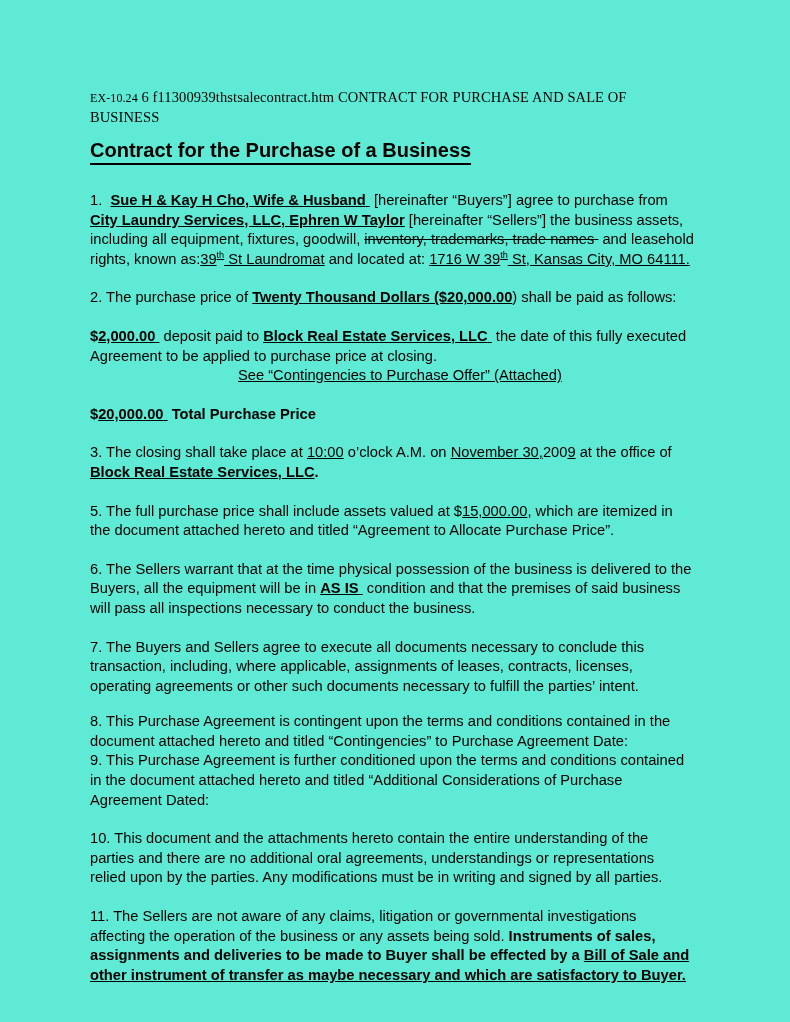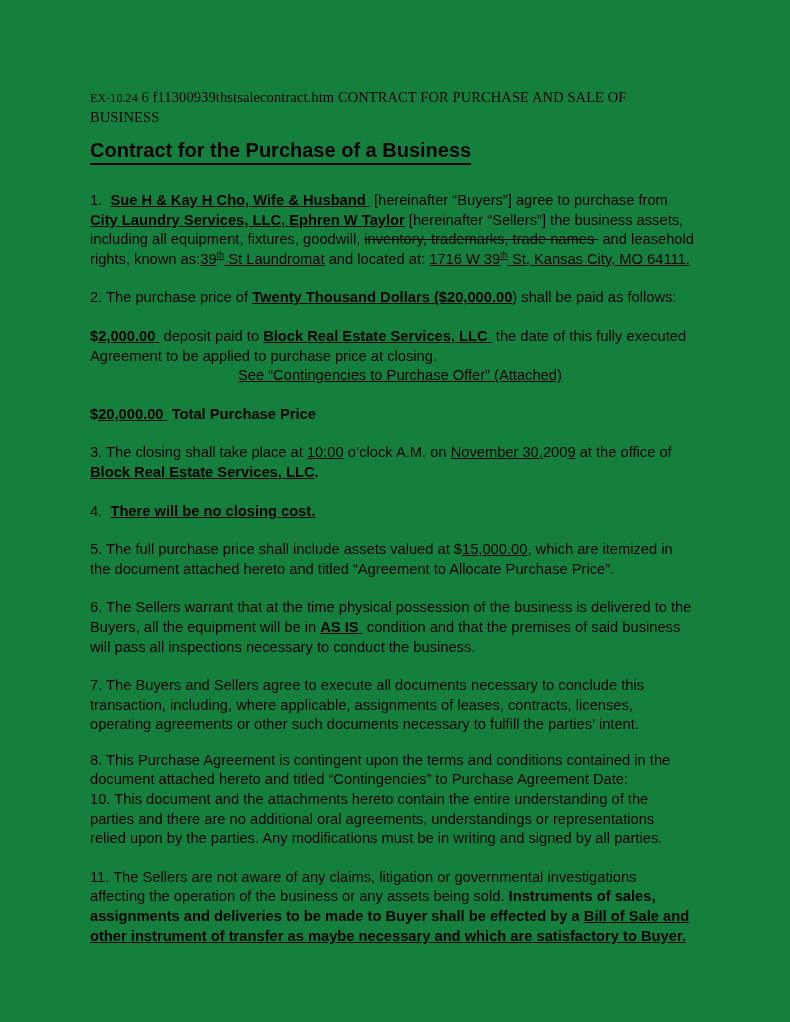--- a/index.html
+++ b/index.html
@@ -14,21 +14,21 @@
     position: relative;
     font-family: "Liberation Sans", sans-serif;
     color: #000000;
     overflow: hidden;
   }
   .page {
     position: absolute;
     left: 0; top: 0;
     width: 790px;
     height: 1022px;
-    background: #15803d;
+    background: #5eead4;
   }
   .content {
     position: absolute;
     left: 90px;
     top: 88px;
     width: 604px;
   }
 
   
   .doc-header {
@@ -96,29 +96,29 @@
 
 
     <p class="para">
         <span class="indent-center u">See “Contingencies to Purchase Offer” (Attached)</span>
       </p>
 
     <p class="para"><span class="b">$</span><span class="bu">20,000.00</span><span class="u">&nbsp;</span><span class="b"> Total Purchase Price</span></p>
 
     <p class="para"><span>3.</span><span>  The closing shall take place at </span><span class="u">10:00</span><span> o’clock A.M. on </span><span class="u">November 30,</span><span>200</span><span class="u">9</span><span> at the office of </span><span class="bu">Block Real Estate Services, LLC</span><span class="b">.</span></p>
 
-    <p class="para"><span>4.</span>&nbsp;&nbsp;<span class="bu">There will be no closing cost.</span></p>
 
     <p class="para"><span>5.</span><span>  The full purchase price shall include assets valued at $</span><span class="u">15,000.00</span><span>, which are itemized in the document attached hereto and titled “Agreement to Allocate Purchase Price”.</span></p>
 
     <p class="para"><span>6.</span><span>  The Sellers warrant that at the time physical possession of the business is delivered to the Buyers, all the equipment will be in </span><span class="bu">AS IS</span><span class="u">&nbsp;</span><span> condition and that the premises of said business will pass all inspections necessary to conduct the business.</span></p>
 
     <p class="para nogap"><span>7.</span><span>  The Buyers and Sellers agree to execute all documents necessary to conclude this transaction, including, where applicable, assignments of leases, contracts, licenses, operating agreements or other such documents necessary to fulfill the parties’ intent.</span></p>
 
     <p class="para nogap"><span>8.</span><span>  This Purchase Agreement is contingent upon the terms and conditions contained in the document attached hereto and titled “Contingencies” to Purchase Agreement Date:</span></p>
 
+    <p class="para"><span>9.</span><span>  This Purchase Agreement is further conditioned upon the terms and conditions contained in the document attached hereto and titled “Additional Considerations of Purchase Agreement Dated:</span></p>
 
     <p class="para"><span>10.</span><span>  This document and the attachments hereto contain the entire understanding of the parties and there are no additional oral agreements, understandings or representations relied upon by the parties.  Any modifications must be in writing and signed by all parties.</span></p>
 
     <p class="para"><span>11.</span><span>  The Sellers are not aware of any claims, litigation or governmental investigations affecting the operation of the business or any assets being sold.  </span><span class="b">Instruments of sales, assignments and deliveries to be made to Buyer shall be effected by a </span><span class="bu">Bill of Sale and other instrument of transfer as maybe necessary and which are satisfactory to Buyer.</span></p>
 
   </div>
 </div>
 
 </body></html>

